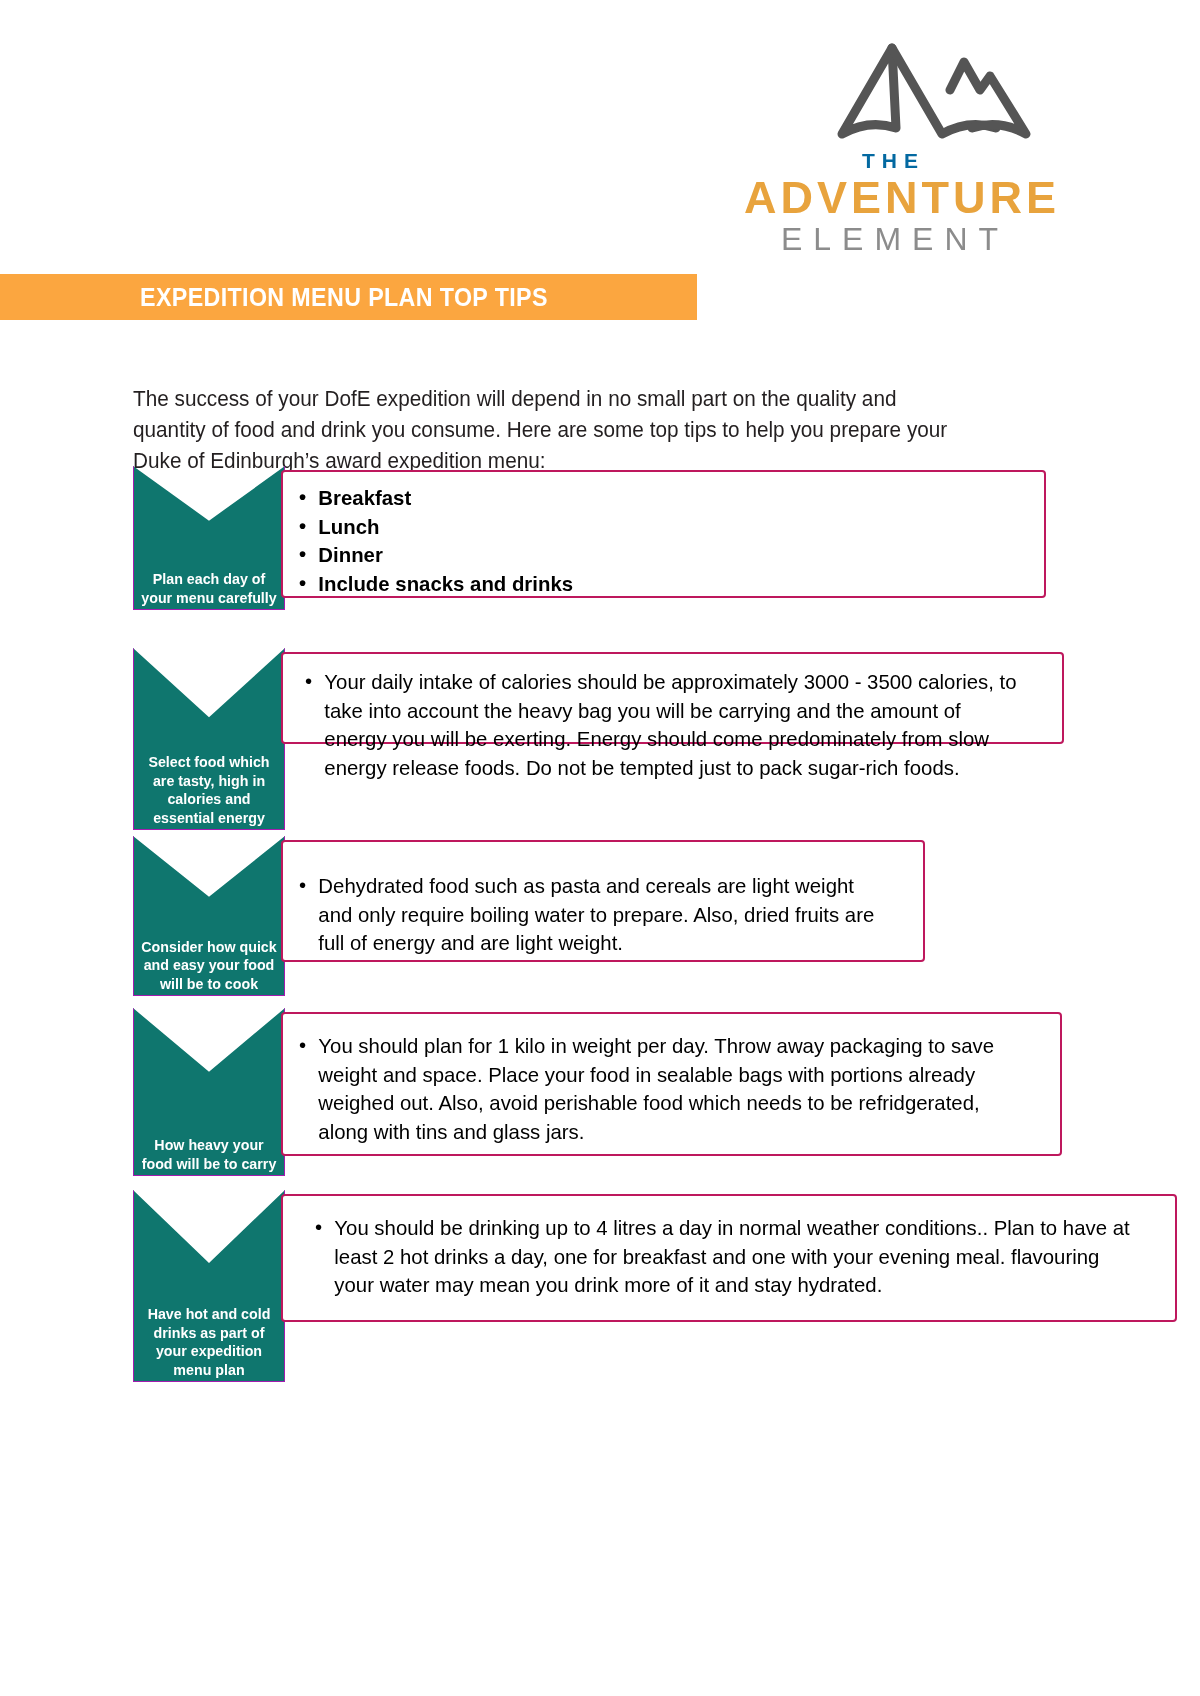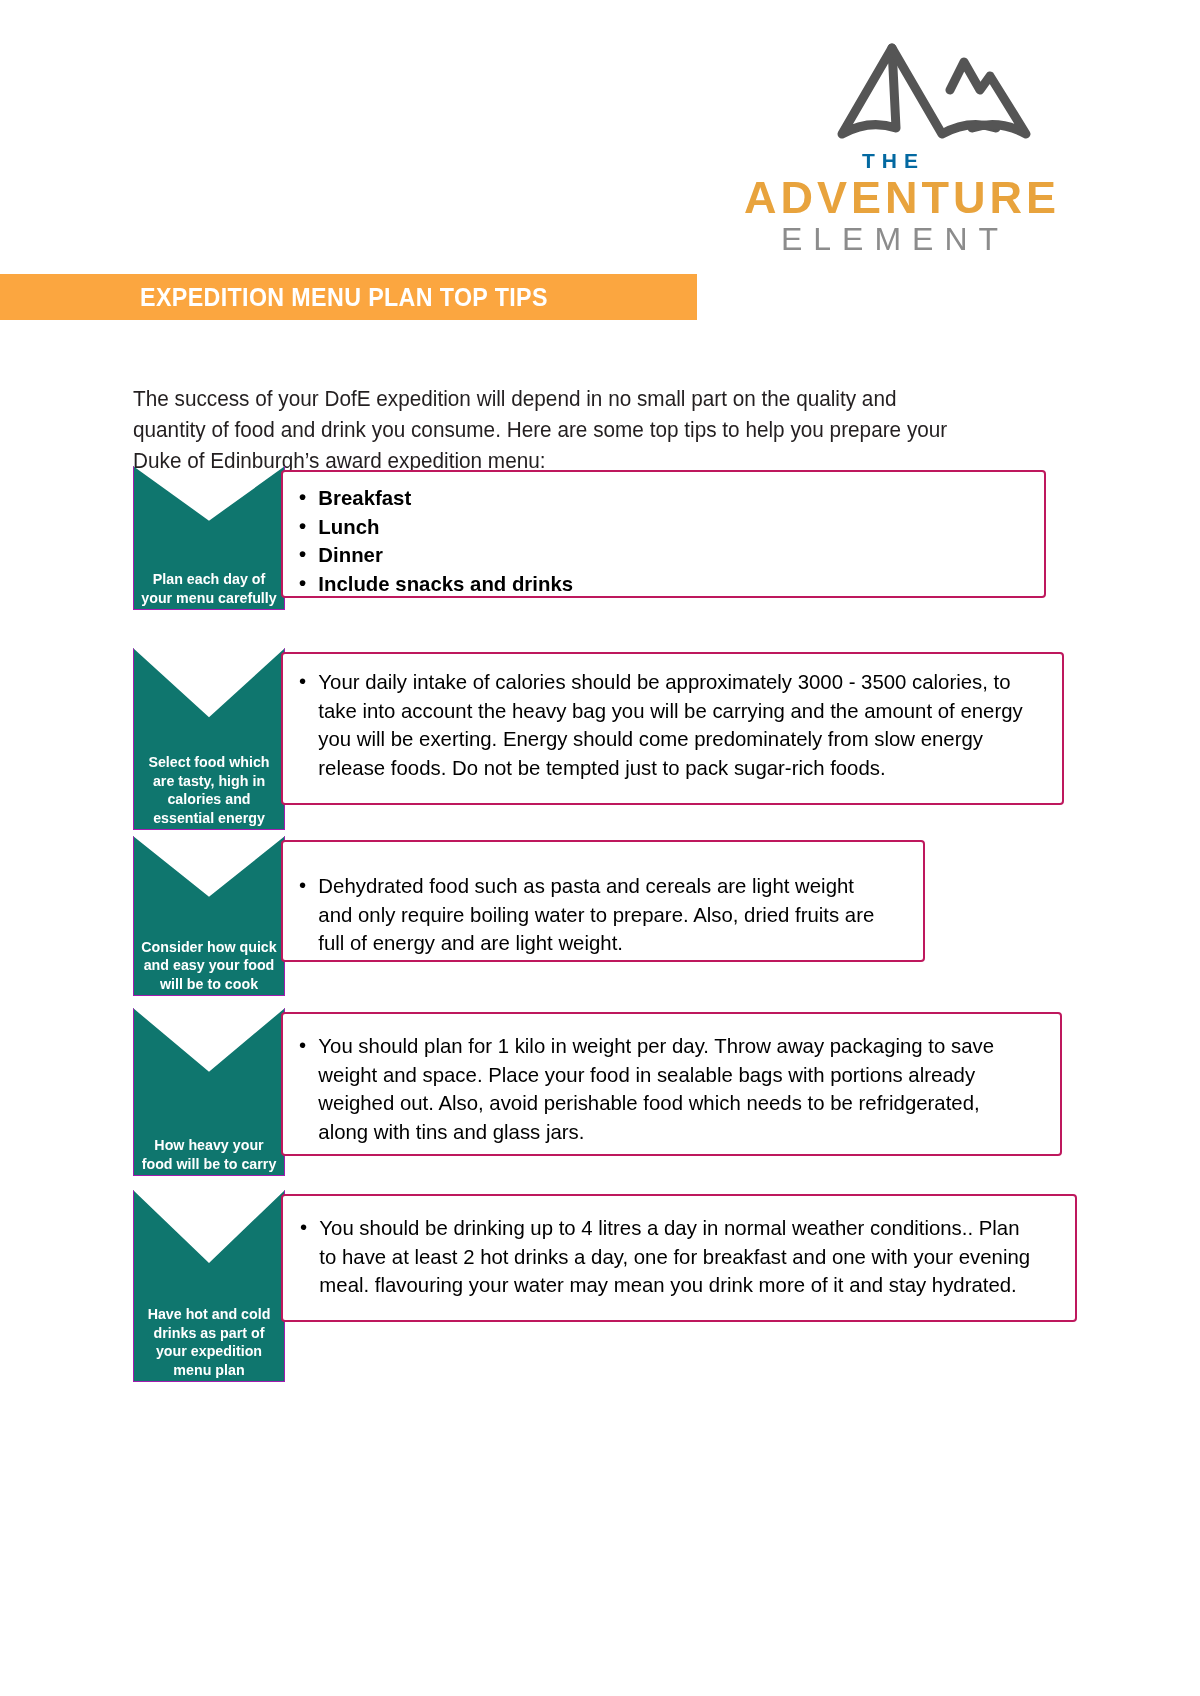--- a/index.html
+++ b/index.html
@@ -197,21 +197,21 @@
         <li class="bold">Dinner</li>
         <li class="bold">Include snacks and drinks</li>
       </ul>
     </div>
   </div>
 
   <div class="row">
     <div class="chev" style="top:182px;height:182px;">
       <span class="chev-label">Select food which are tasty, high in calories and essential energy</span>
     </div>
-    <div class="box" style="top:186px;width:783px;height:153px;padding:14px 16px 10px 14px;">
+    <div class="box" style="top:186px;width:783px;height:92px;padding:14px 16px 10px 20px;">
       <ul>
         <li>Your daily intake of calories should be approximately 3000 - 3500 calories, to take into account the heavy bag you will be carrying and the amount of energy you will be exerting. Energy should come predominately from slow energy release foods. Do not be tempted just to pack sugar-rich foods.</li>
       </ul>
     </div>
   </div>
 
   <div class="row">
     <div class="chev" style="top:370px;height:160px;">
       <span class="chev-label">Consider how quick and easy your food will be to cook</span>
     </div>
@@ -230,20 +230,20 @@
       <ul>
         <li>You should plan for 1 kilo in weight per day. Throw away packaging to save weight and space. Place your food in sealable bags with portions already weighed out. Also, avoid perishable food which needs to be refridgerated, along with tins and glass jars.</li>
       </ul>
     </div>
   </div>
 
   <div class="row">
     <div class="chev" style="top:724px;height:192px;">
       <span class="chev-label">Have hot and cold drinks as part of your expedition menu plan</span>
     </div>
-    <div class="box" style="top:728px;width:796px;height:128px;padding:18px 16px 10px 15px;">
+    <div class="box" style="top:728px;width:896px;height:128px;padding:18px 16px 10px 30px;">
       <ul>
         <li>You should be drinking up to 4 litres a day in normal weather conditions.. Plan to have at least 2 hot drinks a day, one for breakfast and one with your evening meal. flavouring your water may mean you drink more of it and stay hydrated.</li>
       </ul>
     </div>
   </div>
 
 </div>
 
 </body></html>

